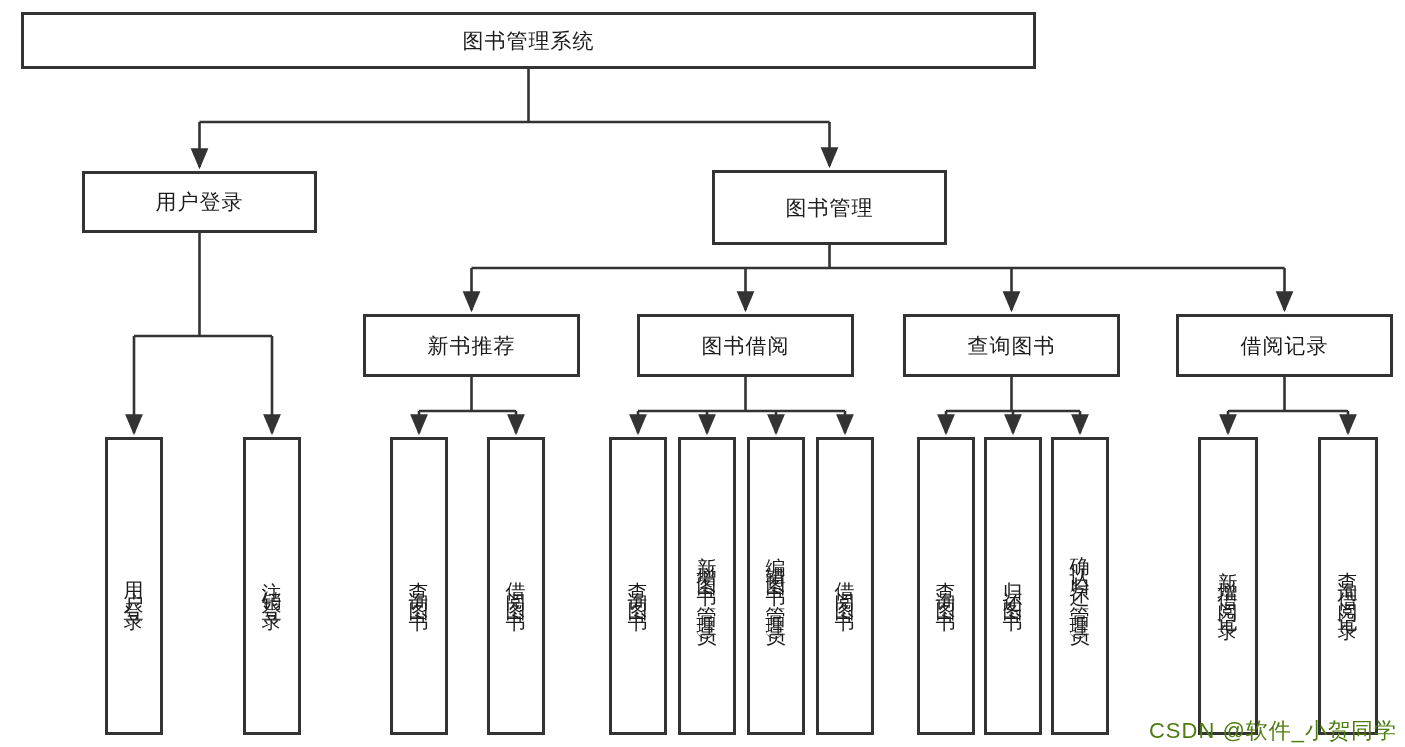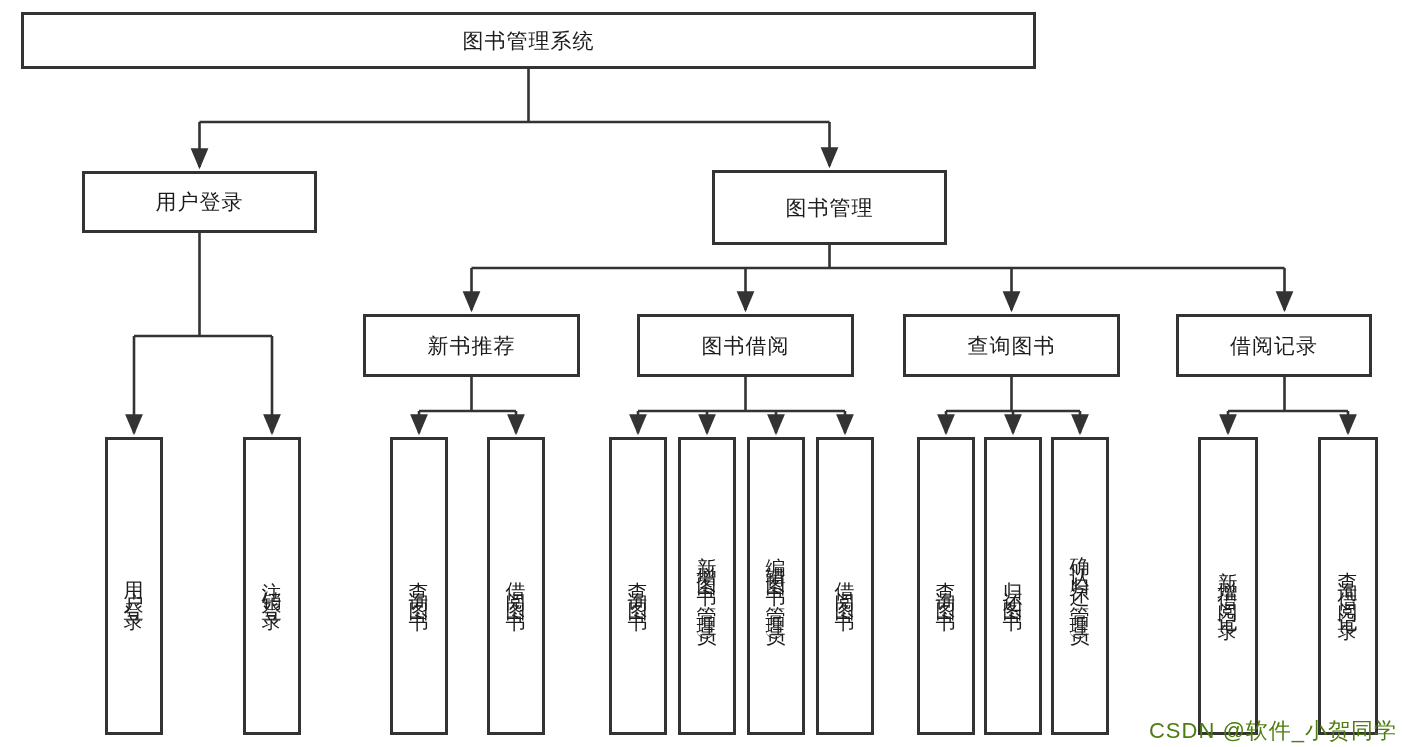--- a/index.html
+++ b/index.html
@@ -46,21 +46,21 @@
     z-index: 1;
   }
 
   
   #root-box   { left: 21px;   top: 12px;  width: 1015px; height: 57px; }
   #n-user     { left: 82px;   top: 171px; width: 235px;  height: 62px; }
   #n-mgmt     { left: 712px;  top: 170px; width: 235px;  height: 75px; }
   #n-newbook  { left: 363px;  top: 314px; width: 217px;  height: 63px; }
   #n-borrow   { left: 637px;  top: 314px; width: 217px;  height: 63px; }
   #n-current  { left: 903px;  top: 314px; width: 217px;  height: 63px; }
-  #n-records  { left: 1176px; top: 314px; width: 196px;  height: 63px; }
+  #n-records  { left: 1176px; top: 314px; width: 217px;  height: 63px; }
 
   #lf-login   { left: 105px; }
   #lf-logout  { left: 243px; }
   #lf-nb-q    { left: 390px; }
   #lf-nb-b    { left: 487px; }
   #lf-bb-q    { left: 609px; }
   #lf-bb-a    { left: 678px; }
   #lf-bb-e    { left: 747px; }
   #lf-bb-b    { left: 816px; }
   #lf-cb-q    { left: 917px; }

